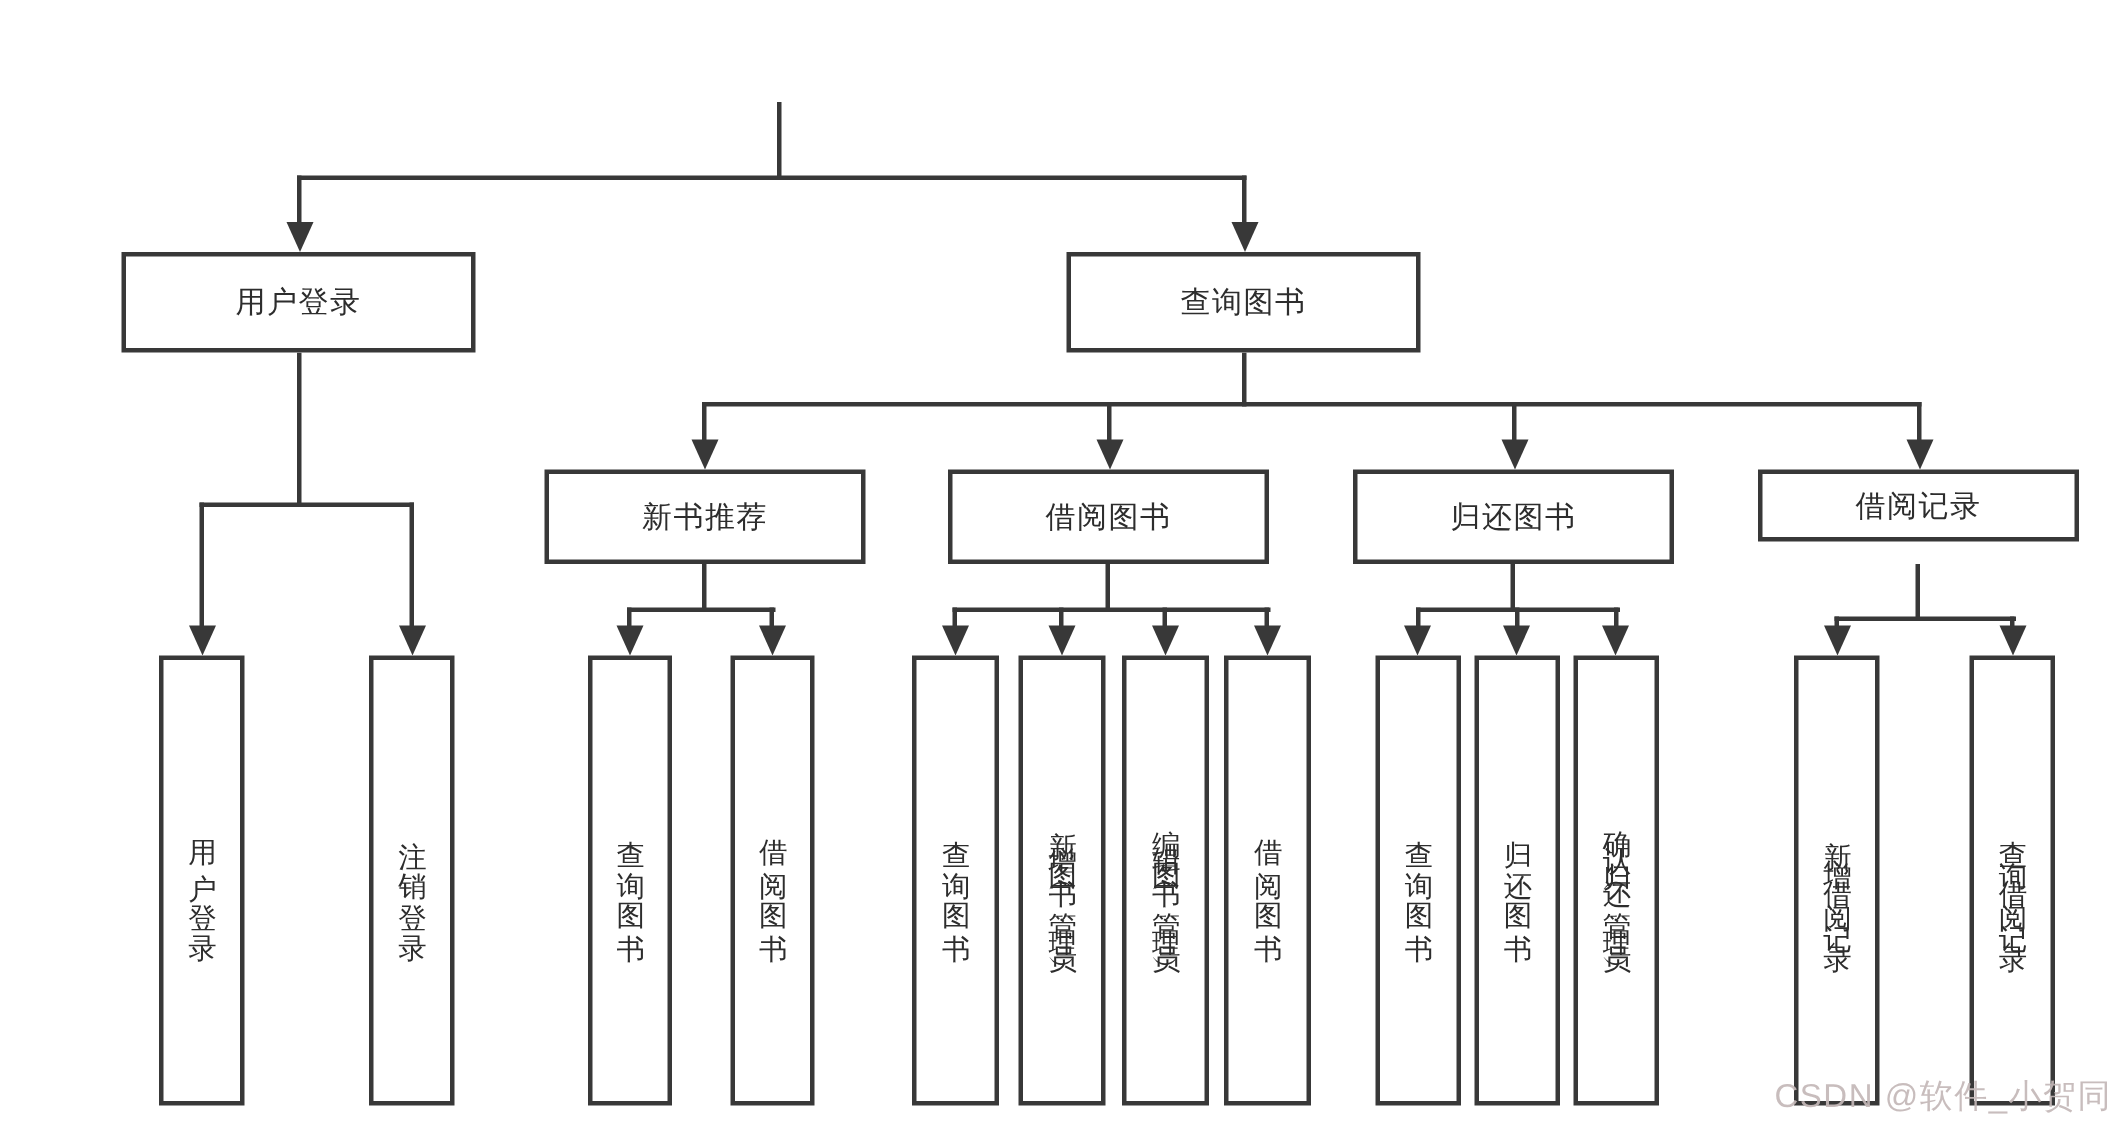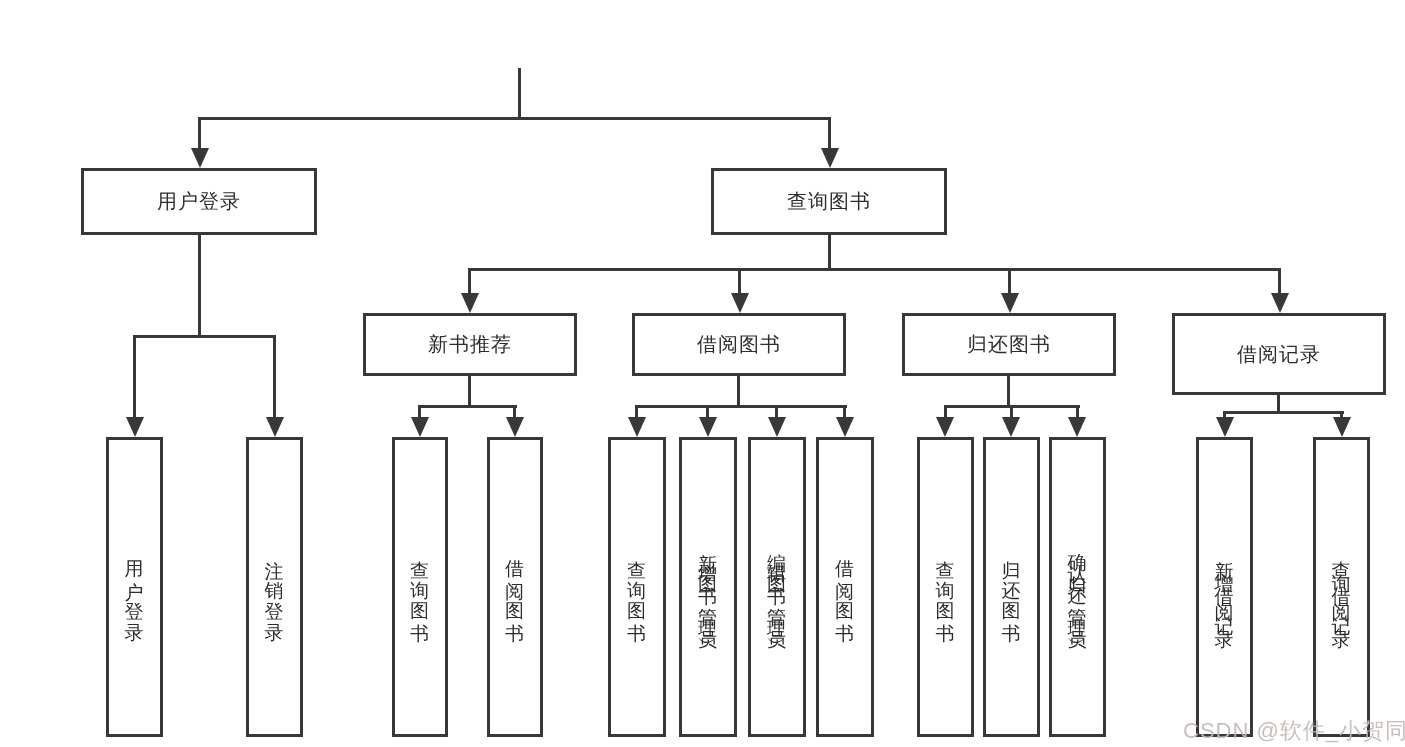--- a/index.html
+++ b/index.html
@@ -128,21 +128,21 @@
 
   <div class="node" style="left:363px;top:313px;width:214px;height:63px">
     <span class="label">新书推荐</span>
   </div>
   <div class="node" style="left:632px;top:313px;width:214px;height:63px">
     <span class="label">借阅图书</span>
   </div>
   <div class="node" style="left:902px;top:313px;width:214px;height:63px">
     <span class="label">归还图书</span>
   </div>
-  <div class="node" style="left:1172px;top:313px;width:214px;height:82px">
+  <div class="node" style="left:1172px;top:313px;width:214px;height:48px">
     <span class="label">借阅记录</span>
   </div>
 
   <div class="node leaf" style="left:106px;top:437px;width:57px;height:300px">
     <span class="vtext" style="letter-spacing: 21px;">用户登录</span>
   </div>
   <div class="node leaf" style="left:246px;top:437px;width:57px;height:300px">
     <span class="vtext" style="letter-spacing: 21px;">注销登录</span>
   </div>
 

